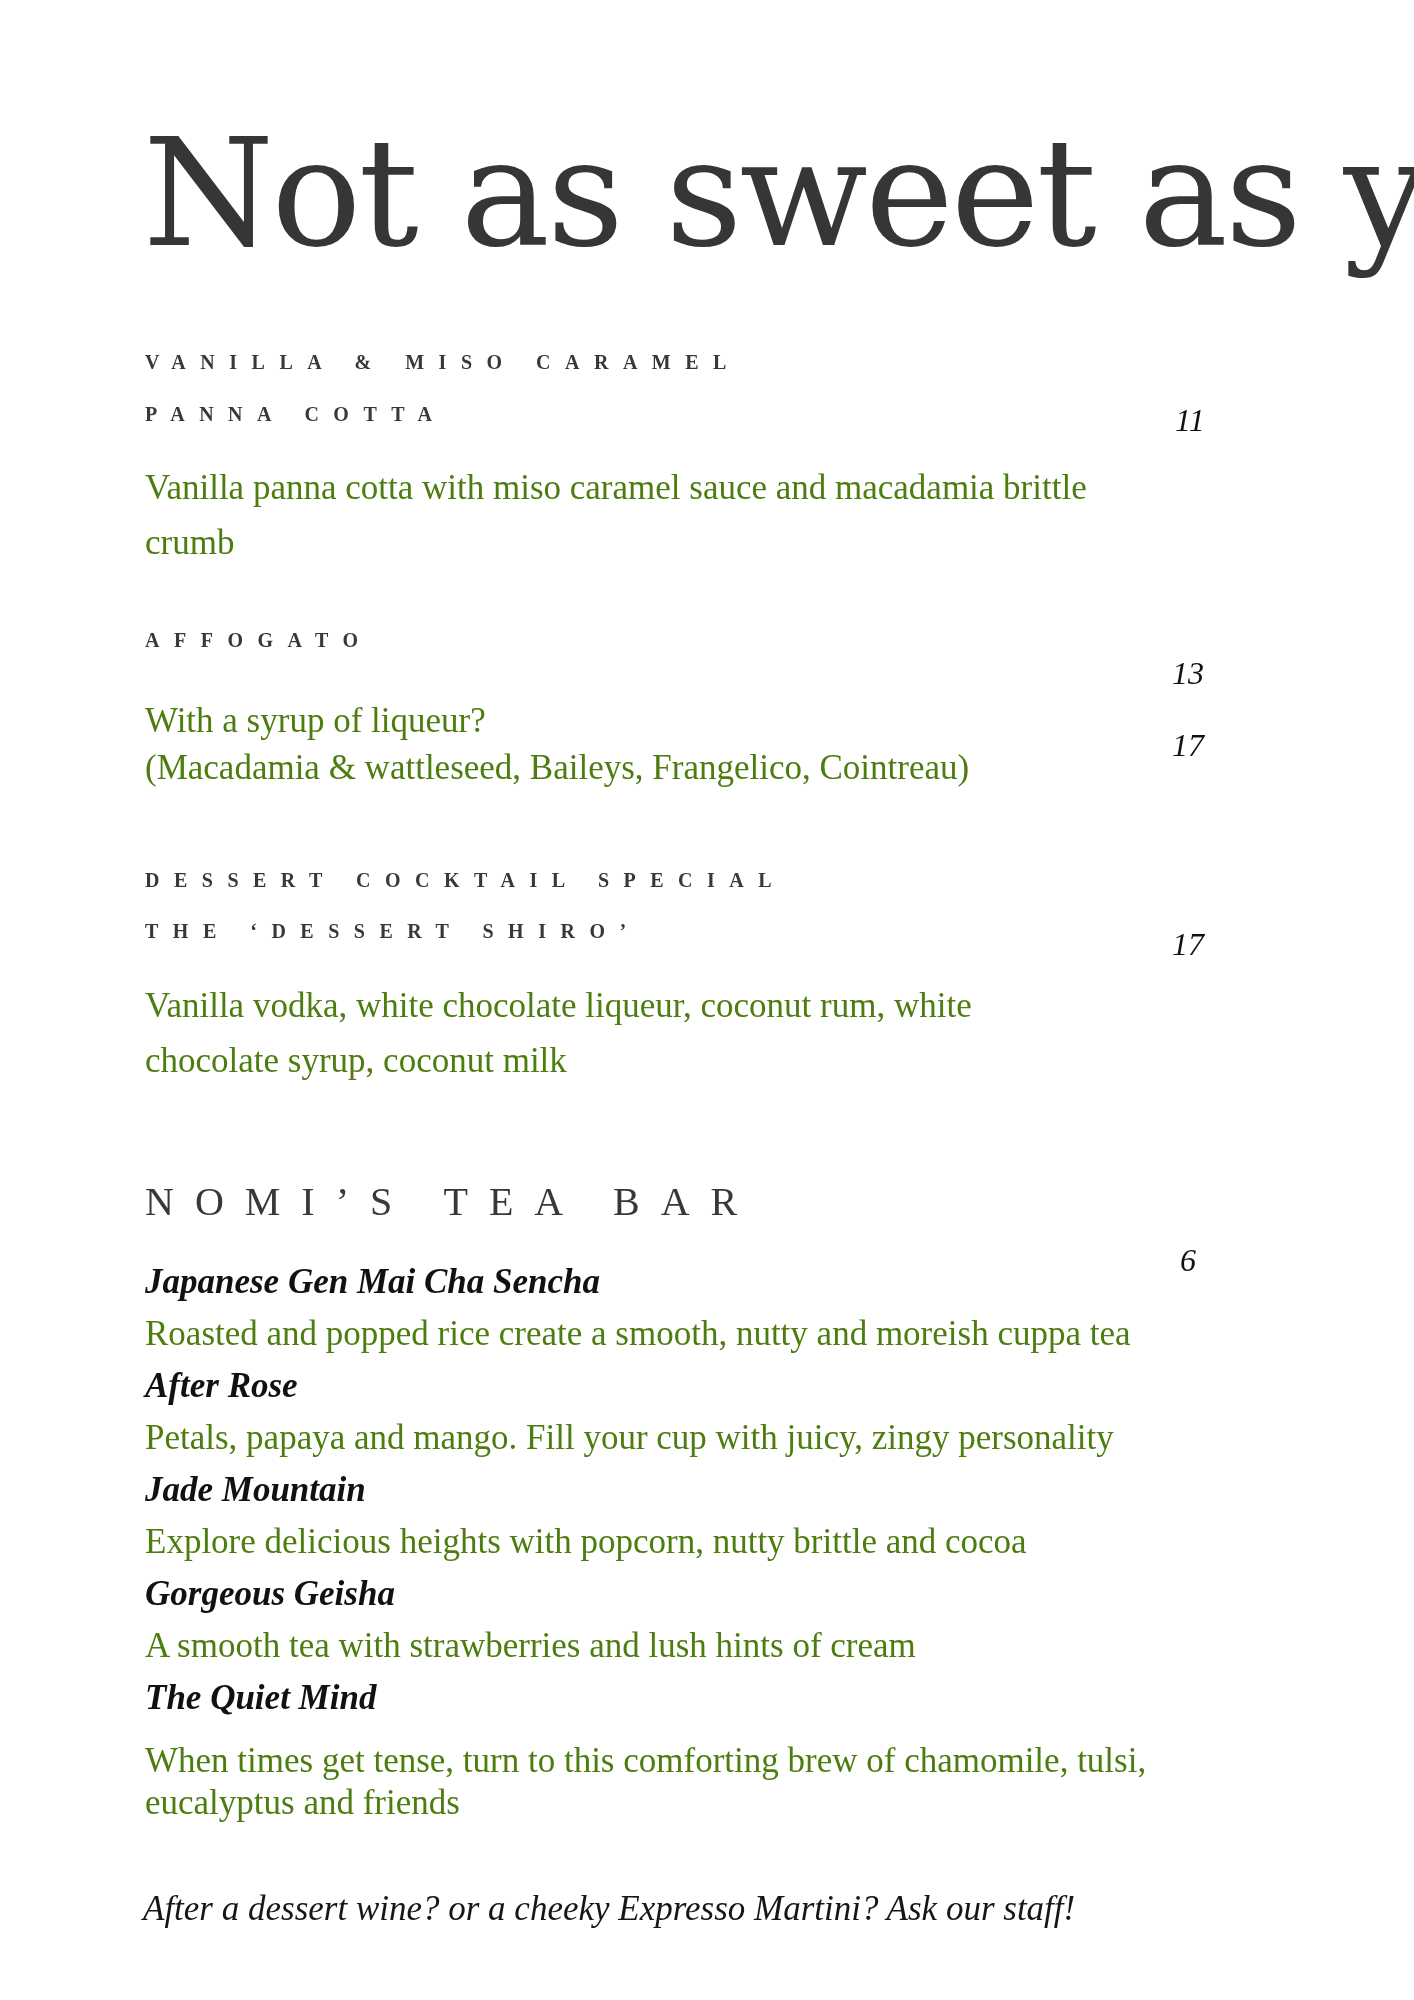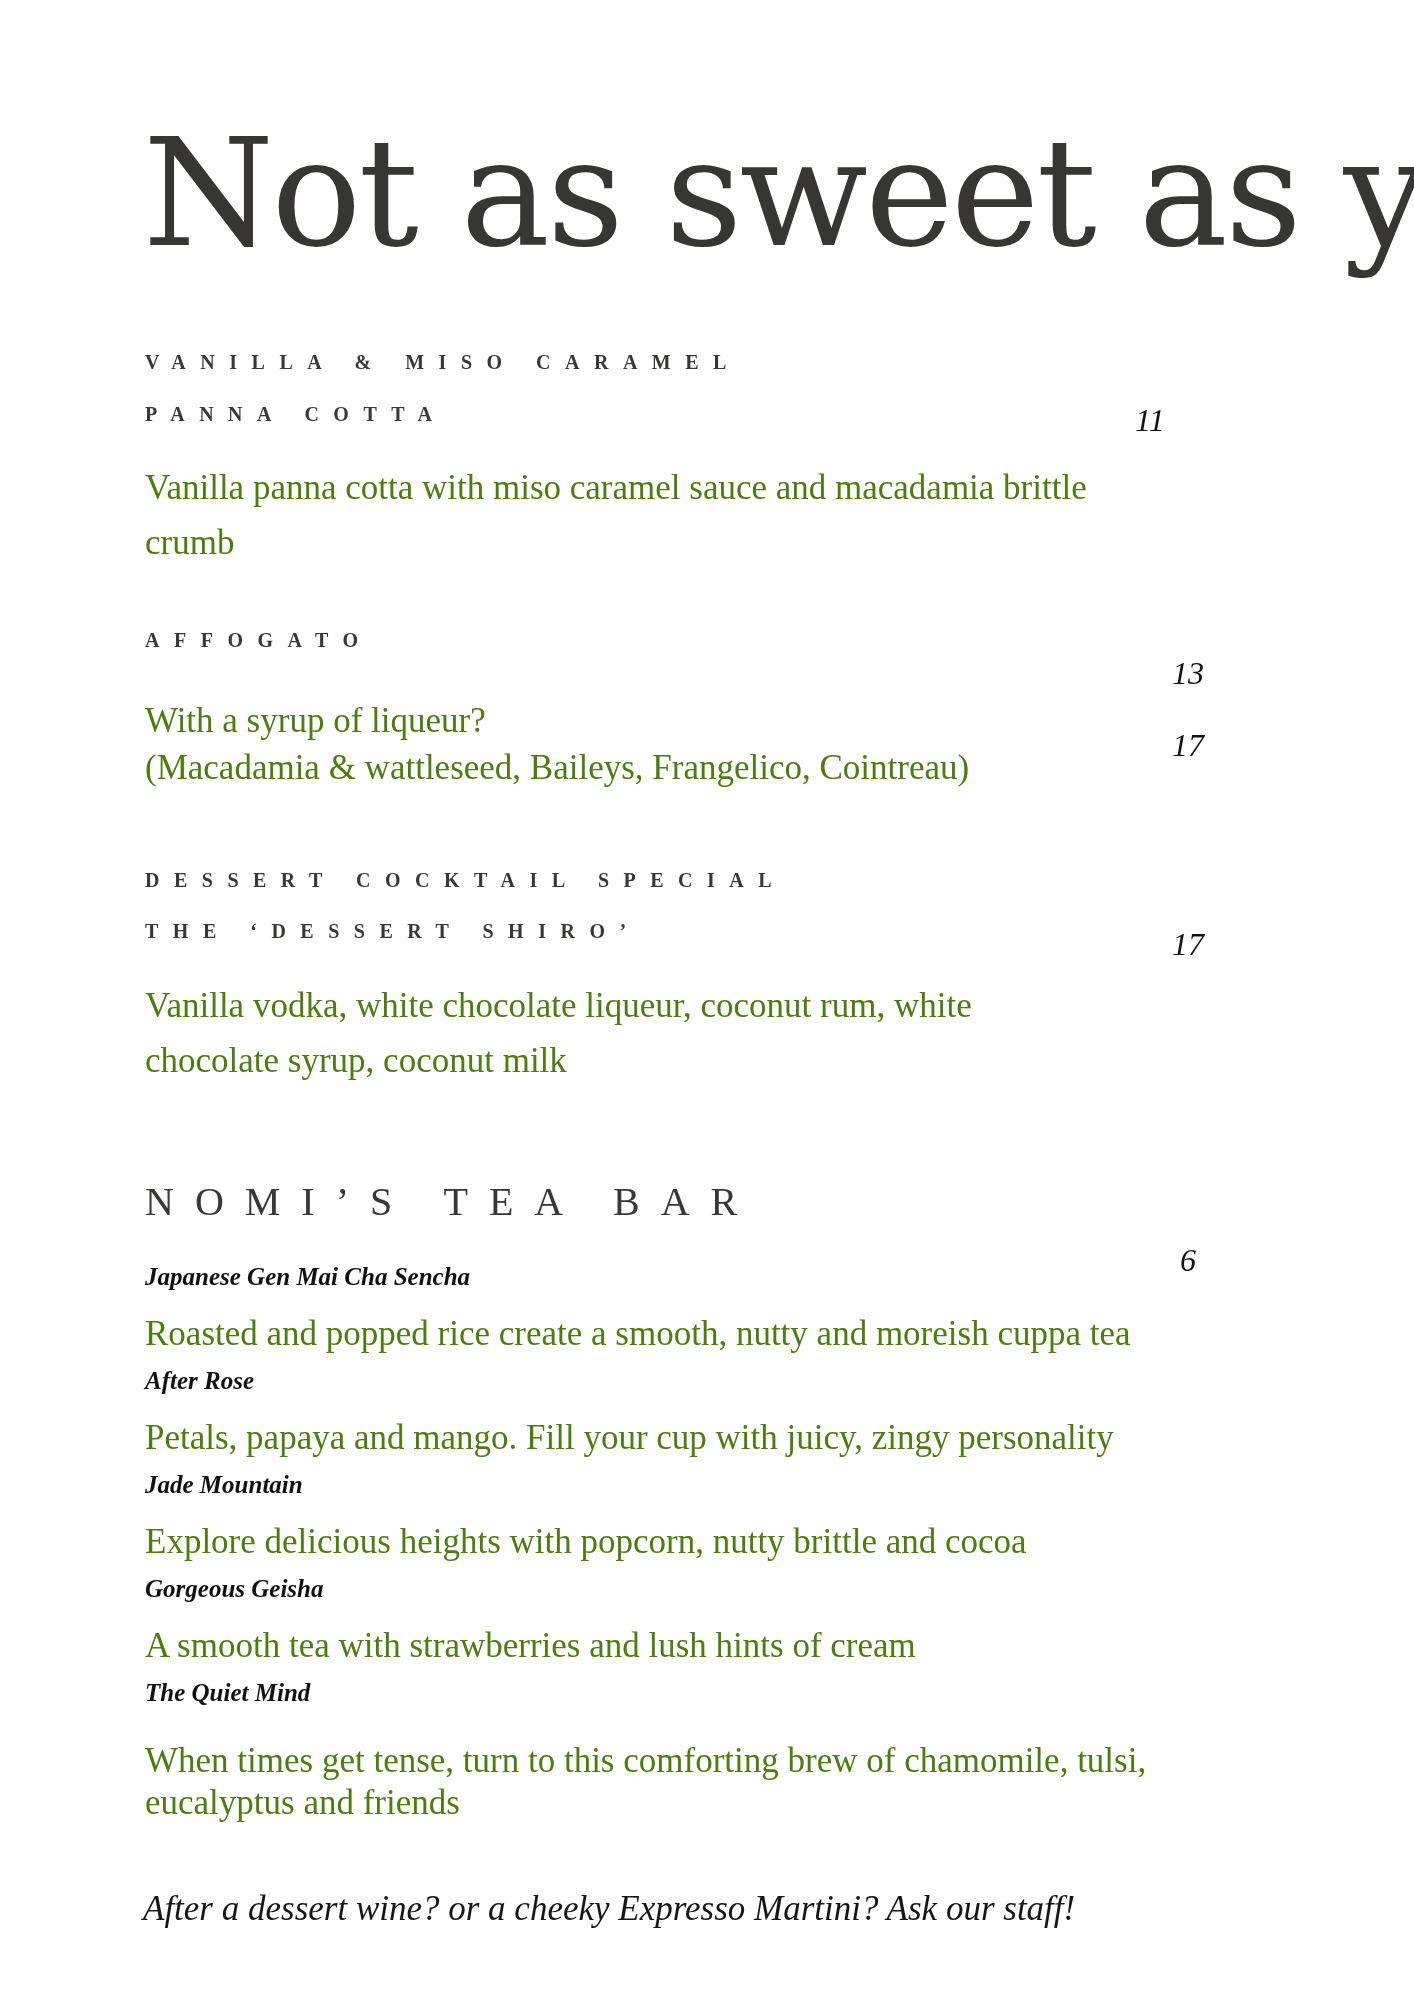--- a/index.html
+++ b/index.html
@@ -4,33 +4,33 @@
 <style>
   html, body { margin: 0; padding: 0; background: #ffffff; }
   body { width: 1414px; height: 2000px; position: relative; overflow: hidden;
          font-family: "Liberation Serif", "DejaVu Serif", serif; color: #1a1a1a; }
   .abs { position: absolute; white-space: nowrap; }
   .title { left: 143px; top: 118px; font-size: 150px; line-height: 1; color: #383634;
            font-family: "DejaVu Serif", "Liberation Serif", serif; letter-spacing: -3px; }
   .head { left: 145px; font-size: 20px; font-weight: bold; letter-spacing: 14.5px; color: #3a3836; line-height: 1; }
   .head.big { font-size: 40px; letter-spacing: 21px; font-weight: normal; }
   .body { left: 145px; font-size: 35px; line-height: 1; color: #4d7c0f; }
-  .ital { left: 145px; font-size: 25px; font-style: italic; font-weight: bold; color: #111; line-height: 1; }
+  .ital { left: 145px; font-size: 35px; font-style: italic; font-weight: bold; color: #111; line-height: 1; }
   .price { font-size: 32px; font-style: italic; color: #111; line-height: 1; }
   .footer { left: 143px; font-size: 35px; font-style: italic; color: #161616; line-height: 1; }
 </style>
 </head>
 <body>
 
 <div>
   <div class="abs title">Not as sweet as you</div>
 
   <div class="abs head" style="top:352px">VANILLA &amp; MISO CARAMEL</div>
   <div class="abs head" style="top:404px">PANNA COTTA</div>
-  <div class="abs price" style="left:1135px;top:404px">11</div>
+  <div class="abs price" style="left:1175px;top:404px">11</div>
   <div class="abs body" style="top:470px">Vanilla panna cotta with miso caramel sauce and macadamia brittle</div>
   <div class="abs body" style="top:525px">crumb</div>
 
   <div class="abs head" style="top:630px">AFFOGATO</div>
   <div class="abs price" style="left:1172px;top:657px">13</div>
   <div class="abs body" style="top:703px">With a syrup of liqueur?</div>
   <div class="abs price" style="left:1172px;top:729px">17</div>
   <div class="abs body" style="top:750px">(Macadamia &amp; wattleseed, Baileys, Frangelico, Cointreau)</div>
 
   <div class="abs head" style="top:870px">DESSERT COCKTAIL SPECIAL</div>

